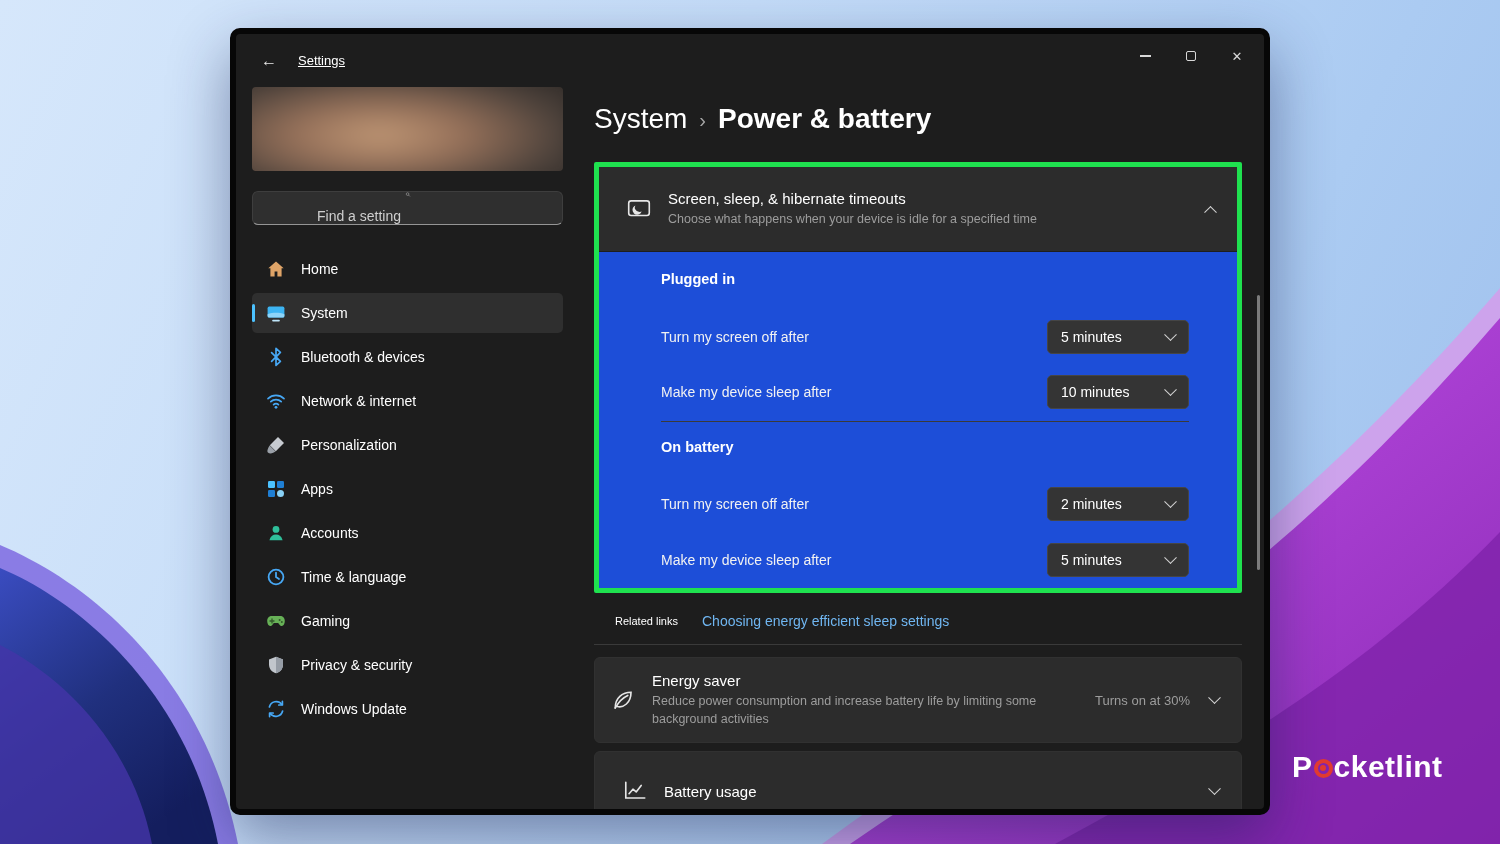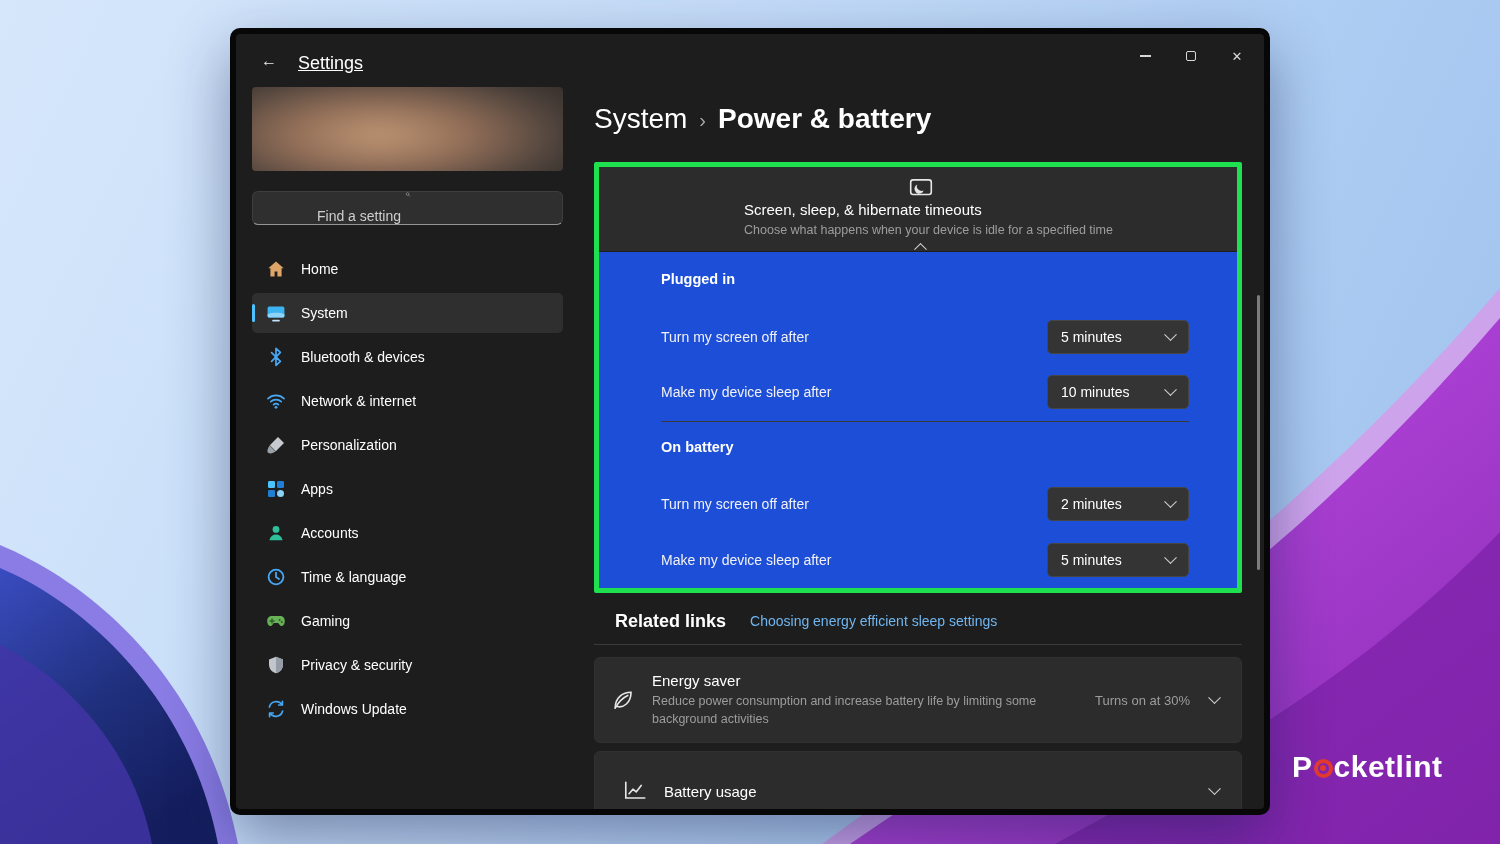--- a/index.html
+++ b/index.html
@@ -15,21 +15,21 @@
   .window {
     position:absolute; left:230px; top:28px; width:1040px; height:787px;
     background:#1d1d1d; border:6px solid #070707; border-radius:10px;
     box-shadow:0 24px 60px rgba(20,30,80,.45); overflow:hidden;
   }
 
   
   .titlebar { position:absolute; left:0; top:0; right:0; height:53px; }
   .back-btn { position:absolute; left:16px; top:13px; width:34px; height:28px; background:none; border:none;
     color:#e8e8e8; font-size:16px; border-radius:4px; cursor:pointer; font-family:inherit; }
-  .win-title { position:absolute; left:62px; top:19px; font-size:18px; color:#ffffff;text-decoration:underline; }
+  .win-title { position:absolute; left:62px; top:19px; font-size:13px; color:#ffffff;text-decoration:underline; }
   .win-controls { position:absolute; right:4px; top:6px; display:flex; }
   .win-controls button { width:46px; height:32px; background:none; border:none; display:flex; align-items:center; justify-content:center; cursor:pointer; }
   .min-glyph { width:11px; height:1.5px; background:#d8d8d8; display:inline-block; }
   .max-glyph { width:10px; height:10px; border:1.2px solid #d8d8d8; border-radius:2px; display:inline-block; }
   .close-glyph { color:#d8d8d8; font-size:13px; }
 
   
   .sidebar { position:absolute; left:16px; top:53px; width:311px; }
   .avatar-banner { height:84px; border-radius:4px; overflow:hidden; position:relative; background:#242220; }
   .avatar-blur { position:absolute; left:-20px; top:-20px; right:-20px; bottom:-20px;
@@ -50,21 +50,21 @@
 
   
   .main { position:absolute; left:358px; top:0; width:648px; height:775px; }
   .breadcrumb { margin-top:66px; line-height:34px; font-size:28px; color:#ffffff; display:flex; align-items:center; gap:12px; }
   .bc-root { font-weight:400; cursor:pointer; }
   .bc-sep { font-size:20px; color:#a6a6a6; padding-top:3px; }
   .bc-current { font-weight:700; }
 
   .highlight-box { margin-top:25px; height:431px; border:5px solid #1fe14f; border-radius:2px; overflow:hidden; background:#272727; }
   .card { background:#2c2c2c; border:1px solid #313131; border-radius:6px; display:flex; align-items:center; }
-  .expander-header { height:84px; border:none; border-radius:0; padding:8px 22px 0 27px; cursor:pointer;flex-direction:column; }
+  .expander-header { height:84px; border:none; border-radius:0; padding:0 22px 0 27px; cursor:pointer; }
   .card-icon { width:26px; height:26px; display:inline-flex; flex-shrink:0; }
   .card-text { margin-left:16px; flex:1; min-width:0; }
   .card-title { font-size:15px; color:#ffffff; }
   .card-sub { font-size:12.5px; color:#9d9d9d; margin-top:4px; line-height:1.4; }
   .chevron { width:9px; height:9px; border-right:1.6px solid #d2d2d2; border-bottom:1.6px solid #d2d2d2; display:inline-block; flex-shrink:0; }
   .chevron.up { transform:rotate(-135deg) translate(-2px,-2px); }
   .chevron.down { transform:rotate(45deg) translate(-2px,-2px); }
 
   .expander-body { height:337px; background:#1d4ed8; border-top:1px solid #1e1e1e; padding:0 48px 0 62px; }
   .group-heading { font-size:14.5px; font-weight:700; color:#ffffff; height:22px; }
@@ -72,21 +72,21 @@
   .gh-2 { margin-top:17px; }
   .setting-row { height:54px; display:flex; align-items:center; justify-content:space-between; }
   .row-1 { margin-top:17px; } .row-2 { margin-top:1px; } .row-3 { margin-top:16px; } .row-4 { margin-top:2px; }
   .row-label { font-size:14px; color:#f2f2f2; }
   .dropdown { min-width:142px; height:34px; background:#343434; border:1px solid #454545; border-radius:5px;
     display:flex; align-items:center; justify-content:space-between; padding:0 13px; cursor:pointer; }
   .dropdown span.val { font-size:14px; color:#ffffff;text-align:center; }
   .body-divider { height:1px; background:#3a3a3a; margin-top:2px; }
 
   .related-row { margin-top:6px; height:44px; display:flex; align-items:center; padding-left:21px; }
-  .related-label { font-size:18px; font-weight:700; color:#ffffff; }
+  .related-label { font-size:11px; font-weight:400; color:#ffffff; }
   .related-link { font-size:14px; color:#70b6f1; margin-left:24px; cursor:pointer; }
   .main-divider { height:1px; background:#3a3a3a; margin-top:1px; }
 
   .energy-card { margin-top:12px; height:86px; padding:0 22px 0 15px; cursor:pointer; }
   .energy-sub { max-width:400px; }
   .card-value { font-size:13px; color:#9d9d9d; margin-right:20px; white-space:nowrap; }
 
   .battery-card { margin-top:8px; height:80px; padding:0 22px 0 27px; cursor:pointer; border-bottom-left-radius:0; border-bottom-right-radius:0; }
 
   .scrollbar { position:absolute; left:1021px; top:261px; width:3px; height:275px; background:#7c7c7c; border-radius:2px; cursor:pointer; }

